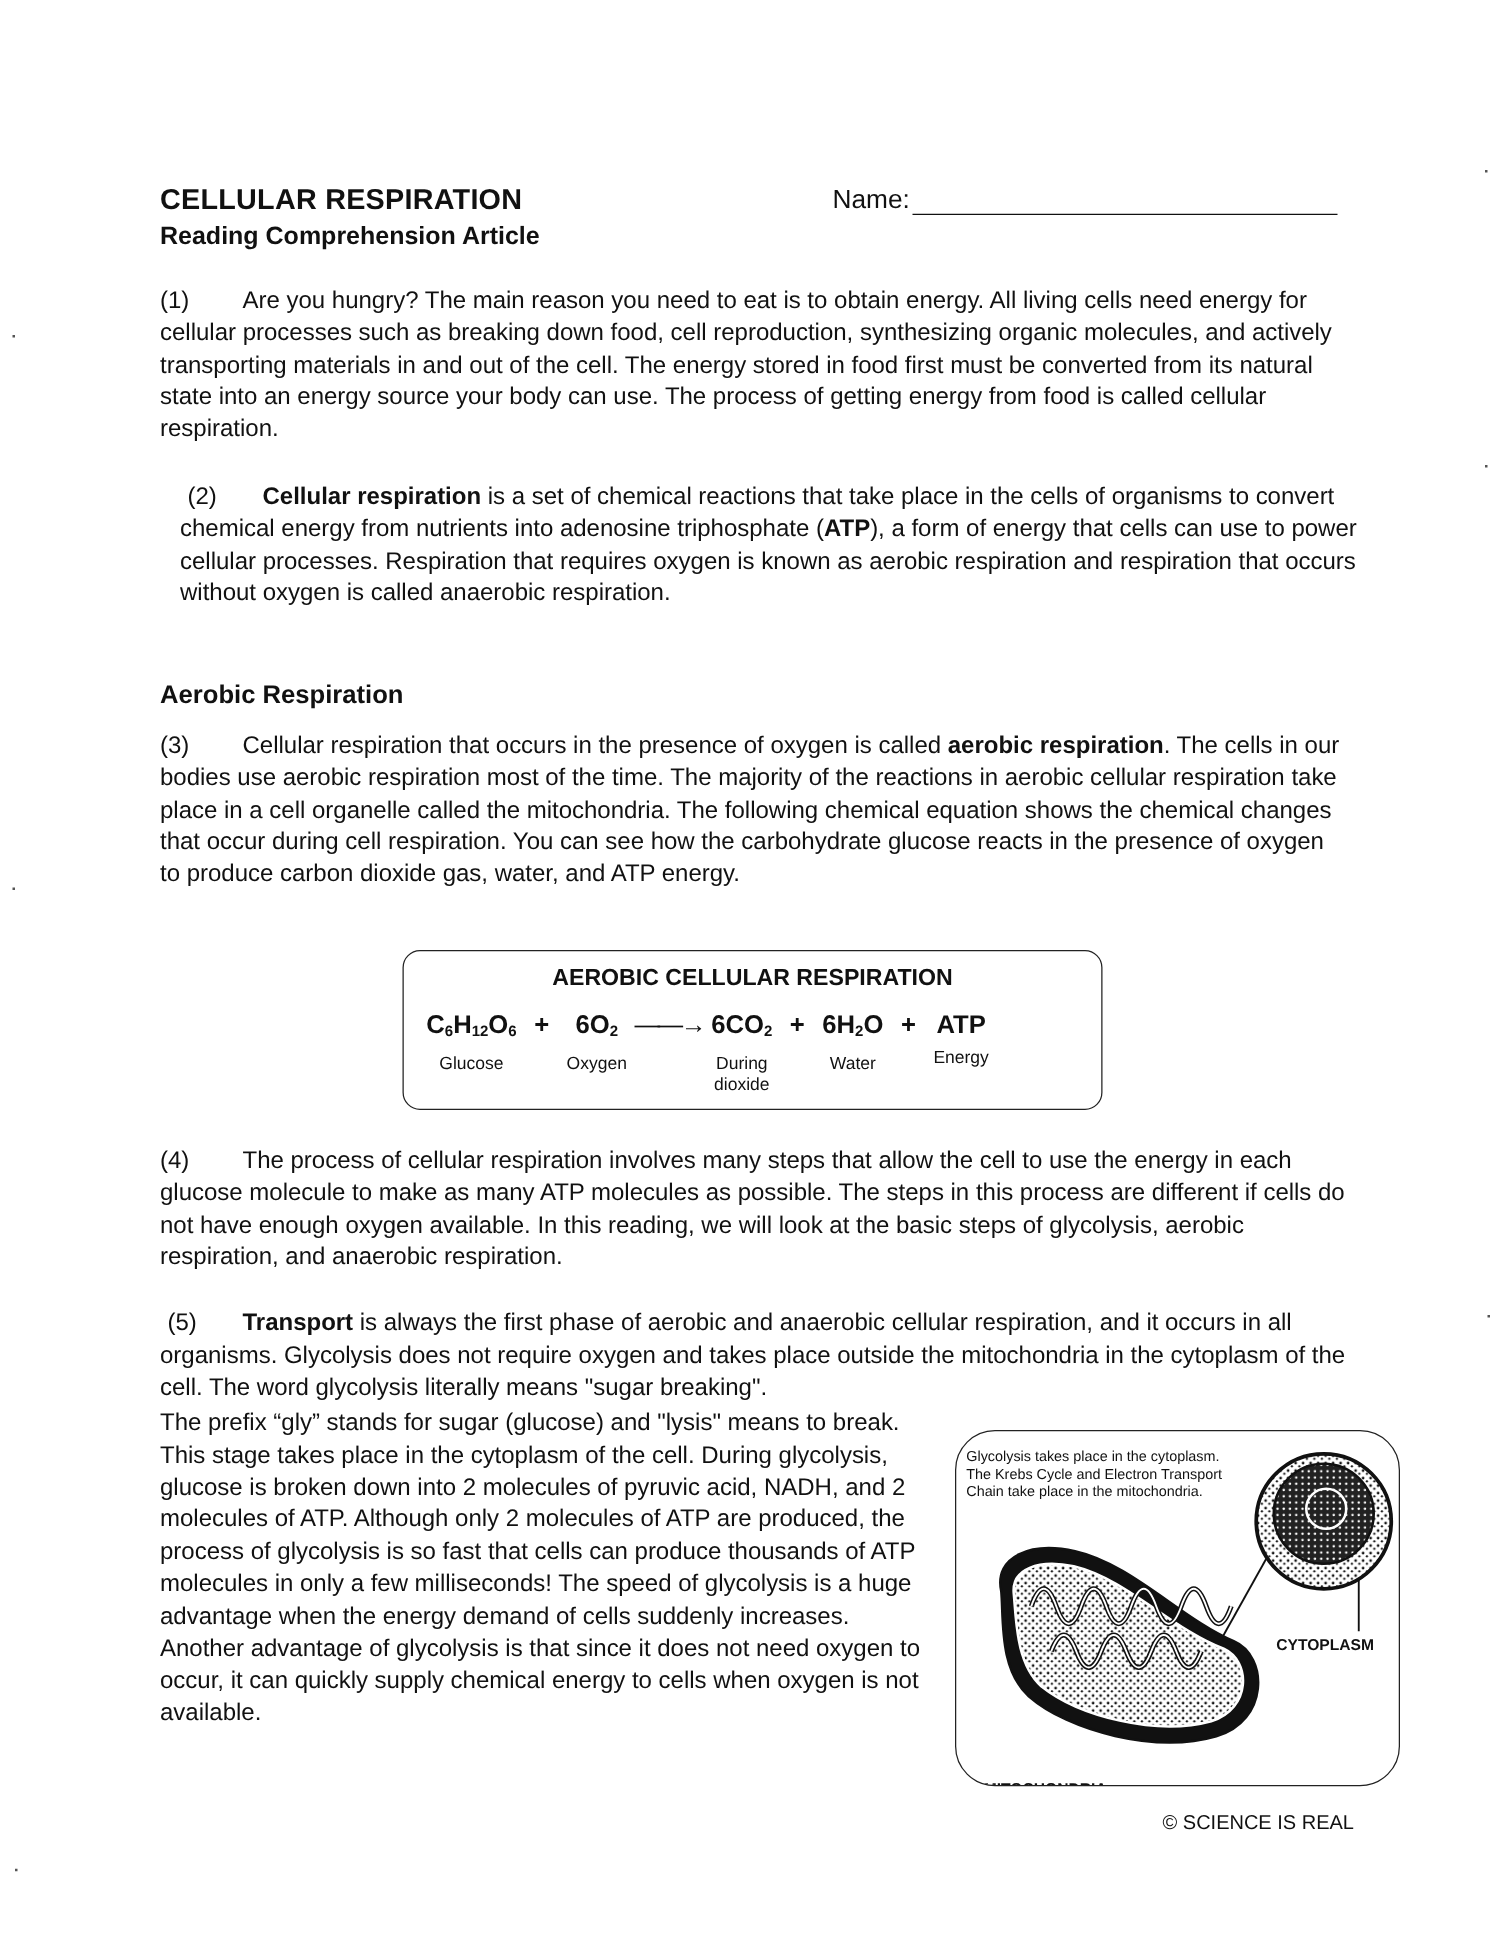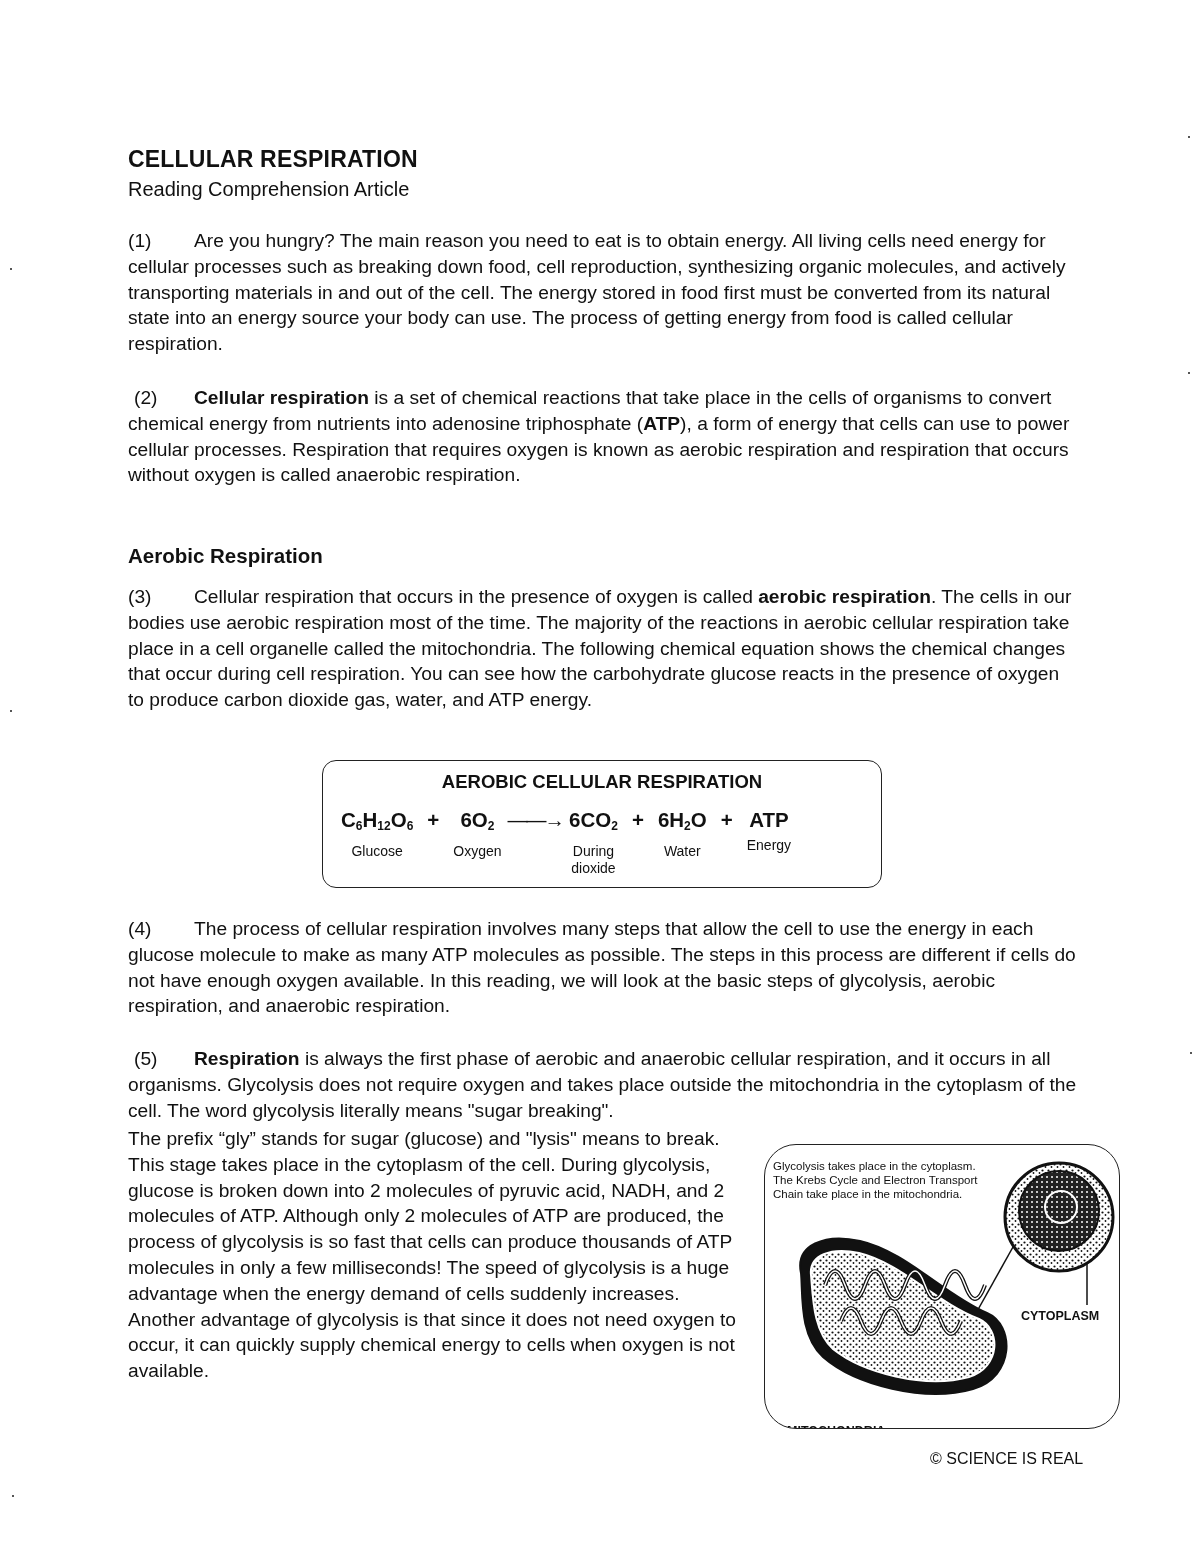--- a/index.html
+++ b/index.html
@@ -1,19 +1,19 @@
 <!DOCTYPE html>
 <html><head>
   <meta charset="utf-8">
   <style>
     html, body { margin: 0; padding: 0; background: #ffffff; }
     body { width: 1200px; height: 1553px; position: relative; overflow: hidden; color: #111; font-family: "Liberation Sans", sans-serif; }
     .page { position: absolute; left: 0; top: 0; width: 1160px; height: 1553px; }
     .title { position: absolute; left: 128px; top: 146px; font-size: 23px; font-weight: bold; letter-spacing: 0.2px; }
-    .subtitle { position: absolute; left: 128px; top: 178px; font-size: 20px; font-weight: normal; }
+    .subtitle { position: absolute; left: 128px; top: 178px; font-size: 20px; font-weight: bold; }
     .name-wrap { position: absolute; left: 666px; top: 148px; font-size: 21px; display: flex; align-items: flex-end; }
     .name-line { display: inline-block; width: 340px; border-bottom: 1.5px solid #111; height: 22px; margin-left: 2px; }
     .para { position: absolute; left: 128px; width: 950px; font-size: 19.2px; line-height: 25.8px; }
     .para .num { display: inline-block; width: 66px; }
     .para .num.indent1 { margin-left: 6px; width: 60px; }
     .bold { font-weight: bold; }
     .heading { position: absolute; left: 128px; top: 544px; font-size: 20.5px; font-weight: bold; }
     .eq-box { position: absolute; left: 322px; top: 760px; width: 558px; height: 126px; border: 1.5px solid #222; border-radius: 14px; }
     .eq-title { position: absolute; left: 0; right: 0; top: 10px; text-align: center; font-size: 18.5px; font-weight: bold; }
     .eq-row { position: absolute; left: 18px; right: 18px; top: 46px; display: flex; align-items: flex-start; font-size: 20.5px; font-weight: bold; }
@@ -33,26 +33,30 @@
     .mark { position: absolute; width: 2px; height: 2px; background: #555; }
   </style>
 </head>
 <body>
 
 <div class="page">
 
   <div class="title">CELLULAR RESPIRATION</div>
   <div class="subtitle">Reading Comprehension Article</div>
 
+  <div class="name-wrap">
+    <span>Name:</span>
+    <span class="name-line"></span>
+  </div>
 
   <div class="para" style="top:228px;">
     <span class="num">(1)</span><span>Are you hungry? The main reason you need to eat is to obtain energy. All living cells need energy for cellular processes such as breaking down food, cell reproduction, synthesizing organic molecules, and actively transporting materials in and out of the cell. The energy stored in food first must be converted from its natural state into an energy source your body can use. The process of getting energy from food is called cellular respiration.</span>
   </div>
 
-  <div class="para" style="top:385px;">
+  <div class="para" style="top:385px;margin-left:16px;">
     <span class="num indent1">(2)</span><span class="bold">Cellular respiration</span><span> is a set of chemical reactions that take place in the cells of organisms to convert chemical energy from nutrients into adenosine triphosphate (</span><span class="bold">ATP</span><span>), a form of energy that cells can use to power cellular processes. Respiration that requires oxygen is known as aerobic respiration and respiration that occurs without oxygen is called anaerobic respiration.</span>
   </div>
 
   <div class="heading">Aerobic Respiration</div>
 
   <div class="para" style="top:584px;">
     <span class="num">(3)</span><span>Cellular respiration that occurs in the presence of oxygen is called </span><span class="bold">aerobic respiration</span><span>. The cells in our bodies use aerobic respiration most of the time. The majority of the reactions in aerobic cellular respiration take place in a cell organelle called the mitochondria. The following chemical equation shows the chemical changes that occur during cell respiration. You can see how the carbohydrate glucose reacts in the presence of oxygen to produce carbon dioxide gas, water, and ATP energy.</span>
   </div>
 
   <div class="eq-box">
@@ -83,21 +87,21 @@
         <div class="eq-label">Energy</div>
       </div>
     </div>
   </div>
 
   <div class="para" style="top:916px;">
     <span class="num">(4)</span><span>The process of cellular respiration involves many steps that allow the cell to use the energy in each glucose molecule to make as many ATP molecules as possible.  The steps in this process are different if cells do not have enough oxygen available. In this reading, we will look at the basic steps of glycolysis, aerobic respiration, and anaerobic respiration.</span>
   </div>
 
   <div class="para" style="top:1046px;">
-    <span class="num indent1">(5)</span><span class="bold">Respiration</span><span> is always the first phase of aerobic and anaerobic cellular respiration, and it occurs in all organisms. Glycolysis does not require oxygen and takes place outside the mitochondria in the cytoplasm of the cell. The word glycolysis literally means "sugar breaking".</span>
+    <span class="num indent1">(5)</span><span class="bold">Transport</span><span> is always the first phase of aerobic and anaerobic cellular respiration, and it occurs in all organisms. Glycolysis does not require oxygen and takes place outside the mitochondria in the cytoplasm of the cell. The word glycolysis literally means "sugar breaking".</span>
   </div>
 
   <div class="side-text">The prefix “gly” stands for sugar (glucose) and "lysis" means to break.  This stage takes place in the cytoplasm of the cell. During glycolysis, glucose is broken down into 2 molecules of pyruvic acid, NADH, and 2 molecules of ATP. Although only 2 molecules of ATP are produced, the process of glycolysis is so fast that cells can produce thousands of ATP molecules in only a few milliseconds! The speed of glycolysis is a huge advantage when the energy demand of cells suddenly increases. Another advantage of glycolysis is that since it does not need oxygen to occur, it can quickly supply chemical energy to cells when oxygen is not available.</div>
 
   <div class="fig-box">
     <svg class="fig-svg" width="354" height="283" viewBox="0 0 354 283">
       <defs>
         <pattern id="stip" width="6" height="6" patternUnits="userSpaceOnUse">
           <rect width="6" height="6" fill="#fff"></rect>
           <circle cx="1.5" cy="1.5" r="1.1" fill="#111"></circle>

